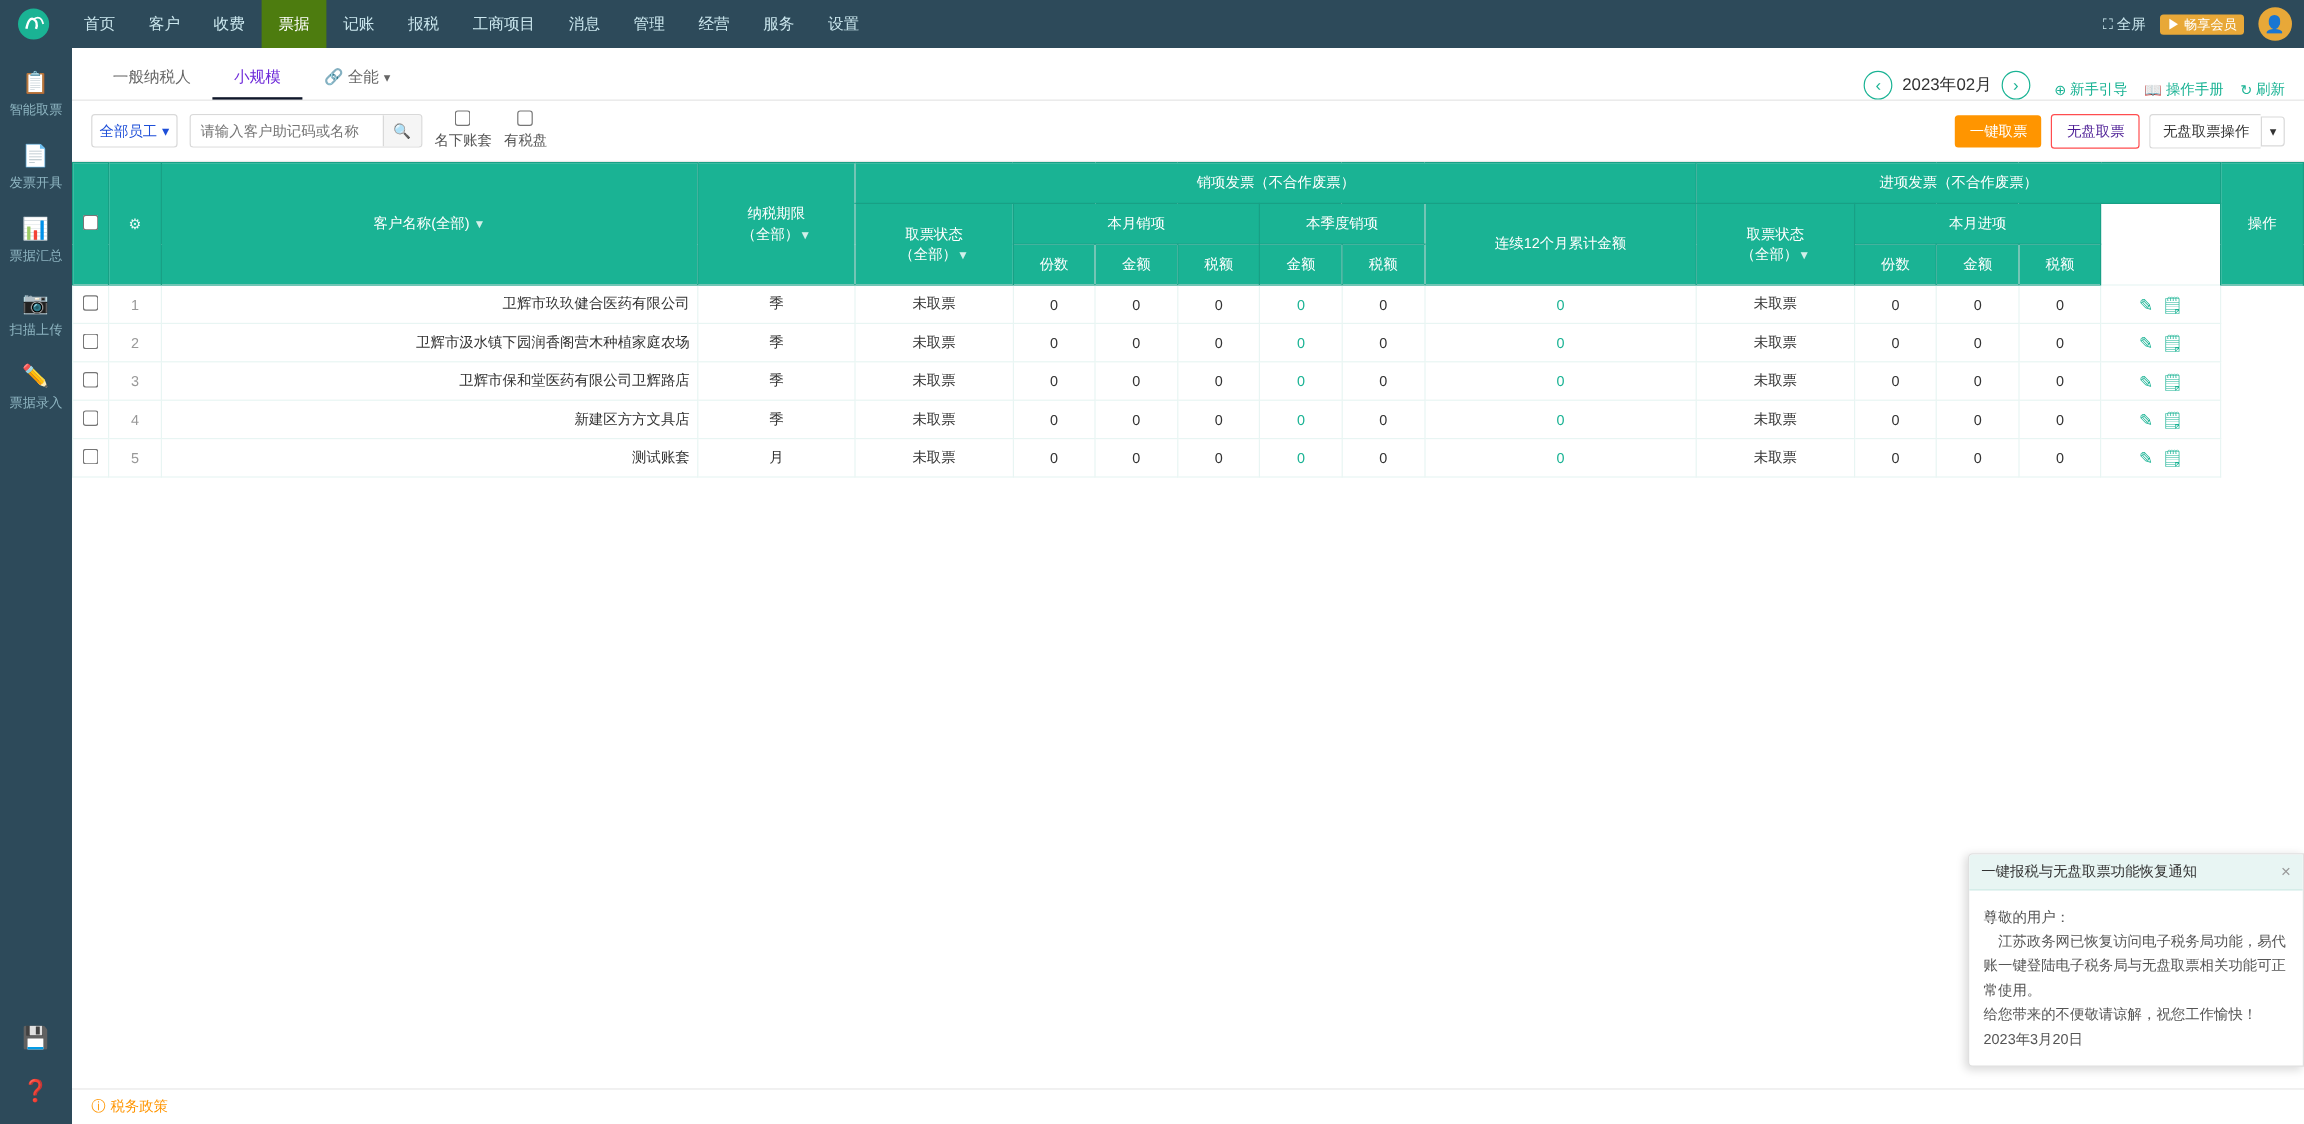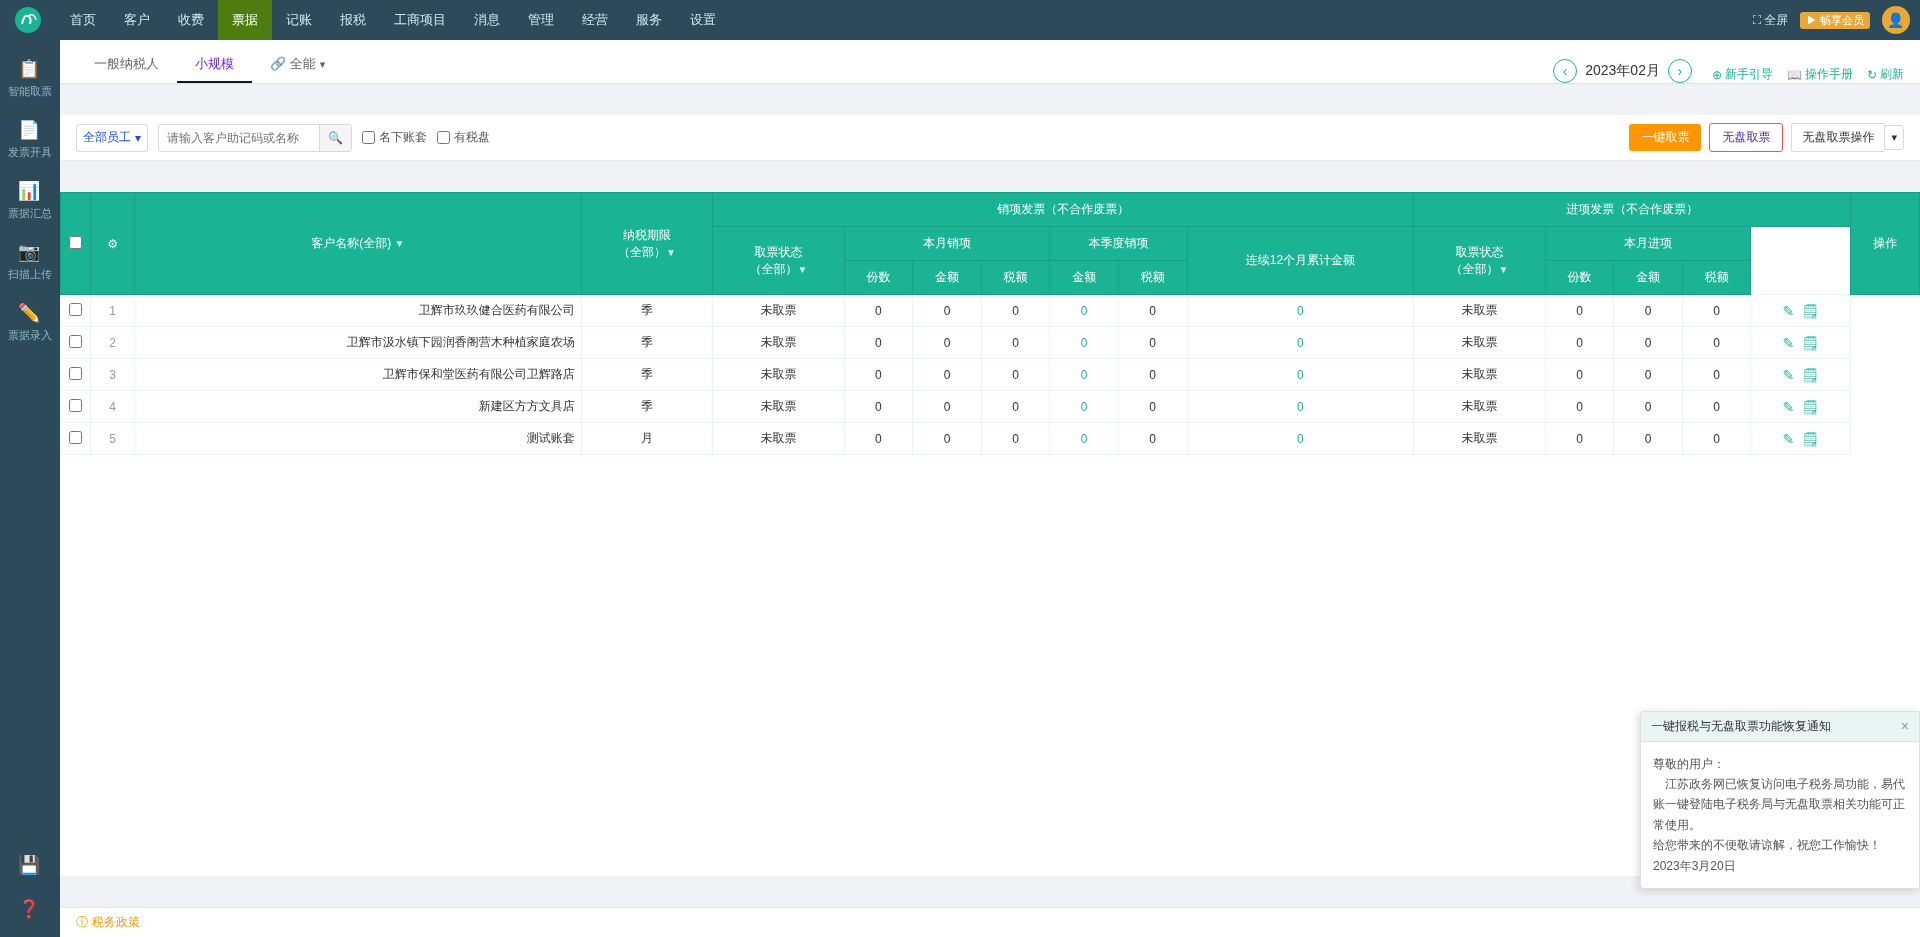--- a/index.html
+++ b/index.html
@@ -7,21 +7,20 @@
 
     
     .top-nav {
       height: 40px;
       background: #2d4a5a;
       display: flex;
       align-items: center;
       padding: 12px 10px;
       color: #fff;
       position: relative;
-      font-family: Liberation Serif, serif;
     }
     .top-nav .logo {
       width: 36px;
       height: 36px;
       margin-right: 10px;
       display: flex; align-items: center; justify-content: center;
     }
     .top-nav .logo svg { width: 28px; height: 28px; }
     .nav-items { display: flex; align-items: center; flex: 1; }
     .nav-item {
@@ -87,21 +86,21 @@
       margin-bottom: 10px;
       display: flex; flex-direction: column; align-items: center; gap: 8px;
     }
     .sidebar-bottom-item {
       width: 36px; height: 36px;
       display: flex; align-items: center; justify-content: center;
       cursor: pointer; color: #8db4c0; font-size: 18px; border-radius: 4px;
     }
 
     
-    .content-area { flex: 1; display: flex; flex-direction: column; overflow: hidden; background: #f0f2f5; gap: 31px; }
+    .content-area { flex: 1; display: flex; flex-direction: column; overflow: hidden; background: #f0f2f5; }
 
     
     .tab-bar {
       background: #fff;
       padding: 0 16px;
       display: flex; align-items: flex-end;
       border-bottom: 1px solid #e0e0e0;
       height: 44px;
     }
     .tab-group { display: flex; align-items: flex-end; gap: 0; }
@@ -171,21 +170,21 @@
       height: 100%;
     }
     .search-btn {
       background: #f5f5f5;
       border-left: 1px solid #d9d9d9;
       padding: 0 8px;
       cursor: pointer;
       height: 100%;
       display: flex; align-items: center;
     }
-    .checkbox-label { display: flex; align-items: center; gap: 4px; cursor: pointer; font-size: 12px; color: #555; }
+    .checkbox-label { display: flex; align-items: center; gap: 4px; cursor: pointer; font-size: 12px; color: #555; flex-direction: column; }
     .checkbox-label input { cursor: pointer; }
     .toolbar-right { margin-left: auto; display: flex; gap: 8px; align-items: center; }
     .btn-primary {
       background: #ff9500;
       color: #fff;
       border: none;
       border-radius: 3px;
       padding: 5px 12px;
       font-size: 12px;
       cursor: pointer;

